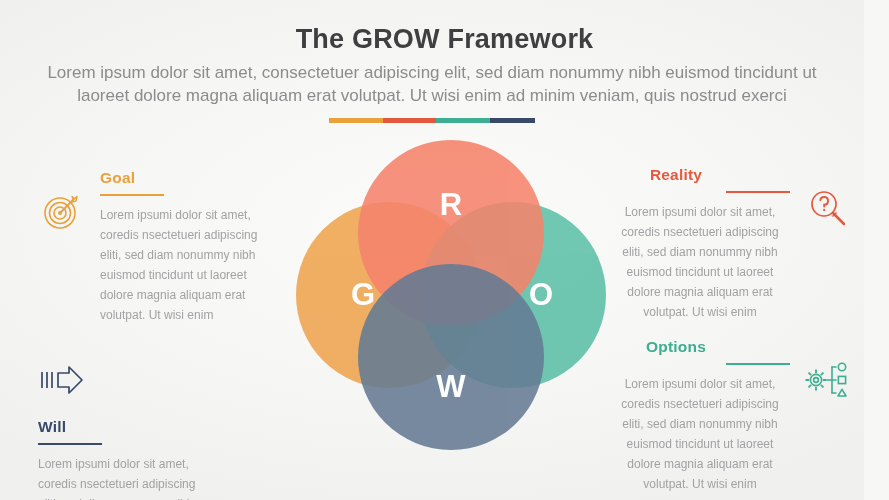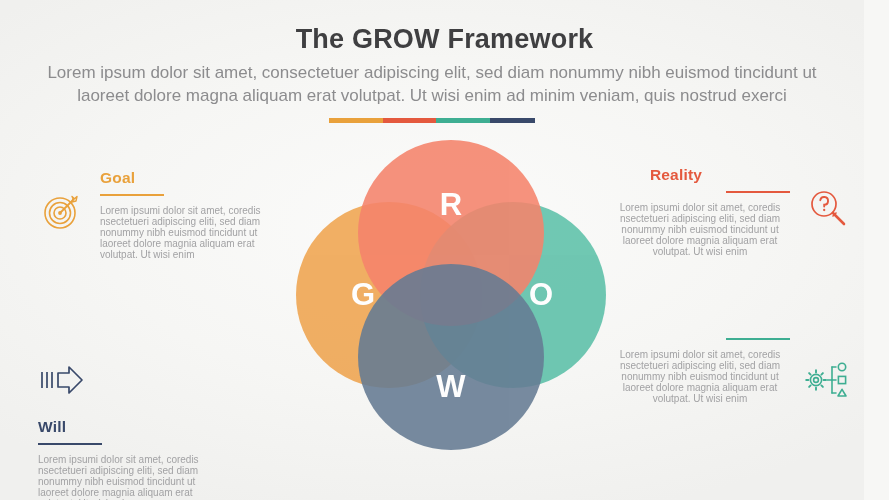--- a/index.html
+++ b/index.html
@@ -130,22 +130,22 @@
     margin: 0 0 7px 0;
     letter-spacing: 0.2px;
   }
   .rule {
     height: 2px;
     width: 64px;
     margin-bottom: 9px;
   }
   .block-right .rule { margin-left: auto; }
   .body {
-    font-size: 10px;
-    line-height: 11px;
+    font-size: 12px;
+    line-height: 20px;
     color: #a2a2a4;
     width: 180px;
   }
   .block-right .body { margin-left: auto; }
 </style>
 </head>
 <body>
 
 <div class="stage">
 
@@ -234,18 +234,19 @@
         </g>
         <path d="M22 21 L27 21" stroke-linecap="round"></path>
         <path d="M27 8 L27 34" stroke-linecap="round"></path>
         <path d="M27 8 L31 8 M27 21 L31 21 M27 34 L31 34" stroke-linecap="round"></path>
         <circle cx="37" cy="8" r="3.7"></circle>
         <rect x="33.4" y="17.4" width="7.2" height="7.2"></rect>
         <path d="M37 30.3 L41 37 L33 37 Z" stroke-linejoin="round"></path>
       </svg>
     </div>
     <div class="texts">
+      <div class="head" style="color:#3EAE92">Options</div>
       <div class="rule" style="background:#3EAE92"></div>
       <div class="body">Lorem ipsumi dolor sit amet, coredis nsectetueri adipiscing eliti, sed diam nonummy nibh euismod tincidunt ut laoreet dolore magnia aliquam erat volutpat. Ut wisi enim</div>
     </div>
   </div>
 
 </div>
 
 </body></html>

